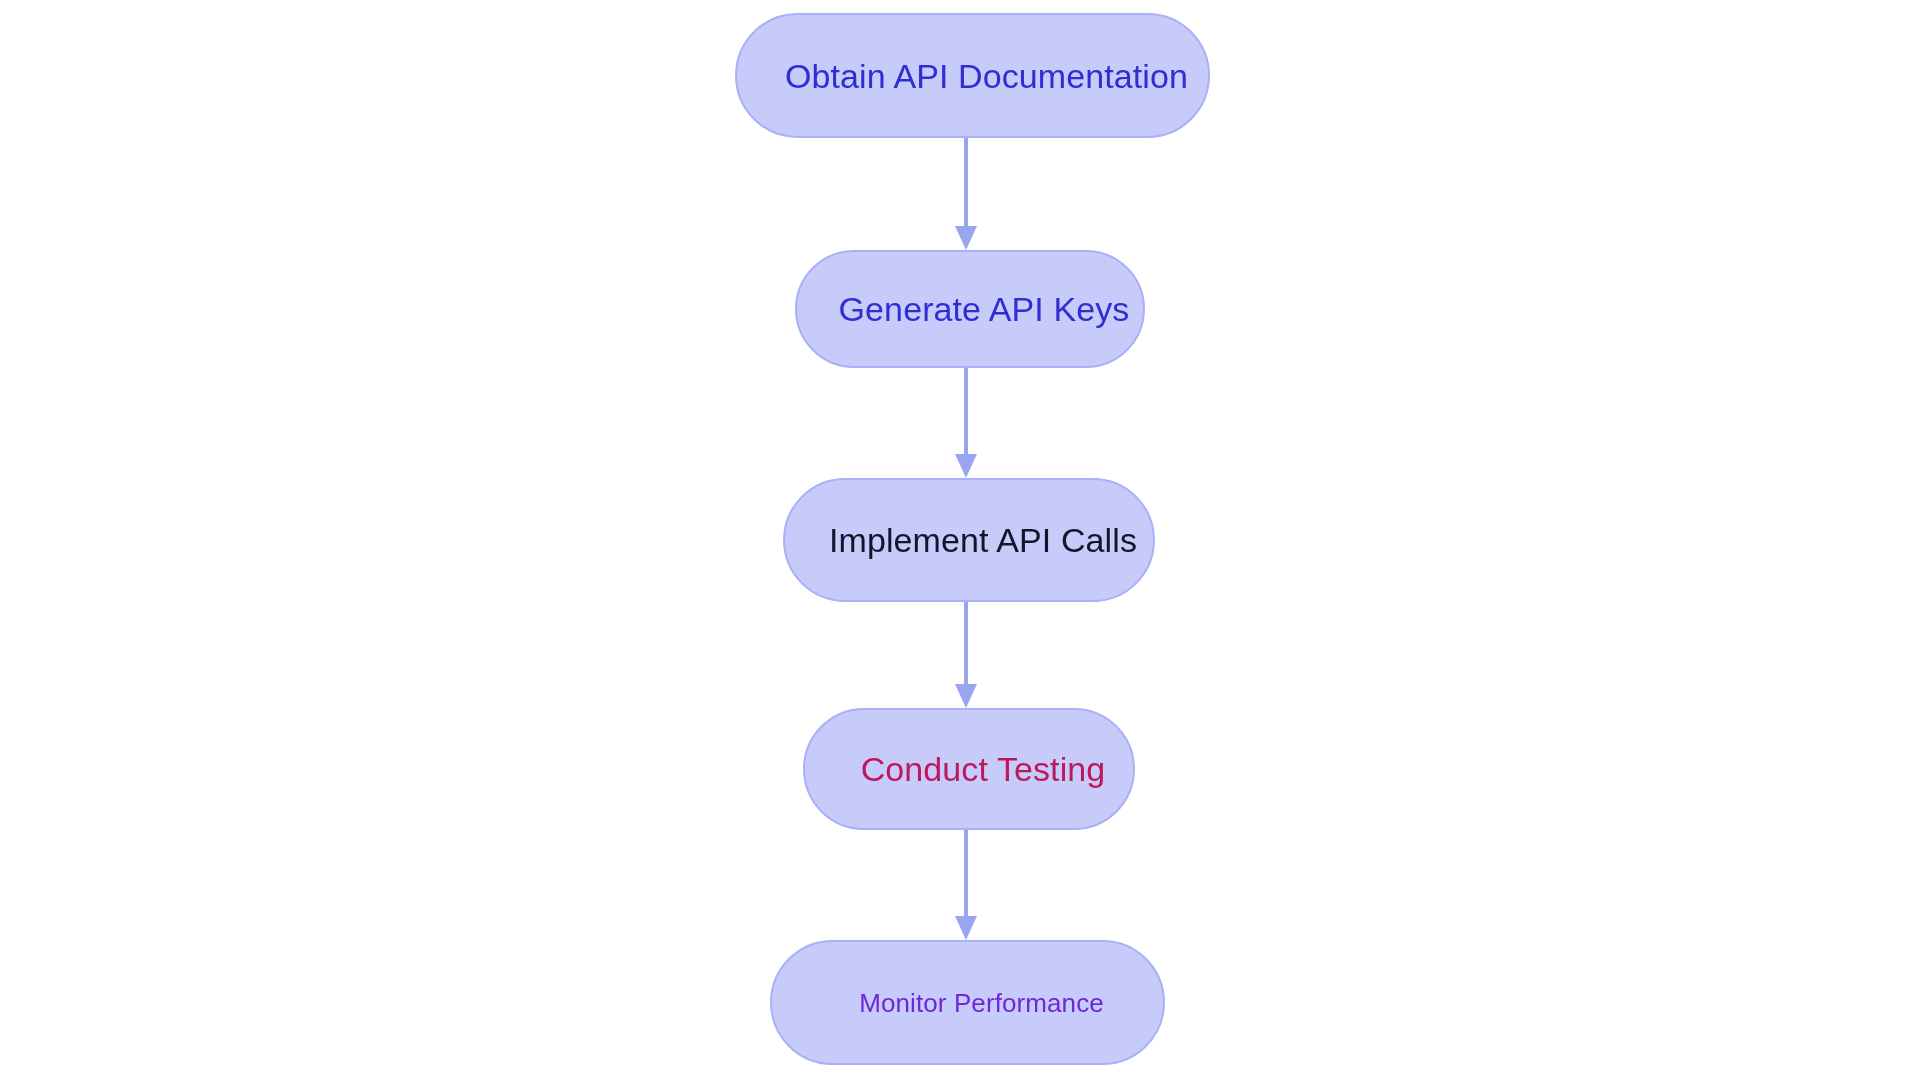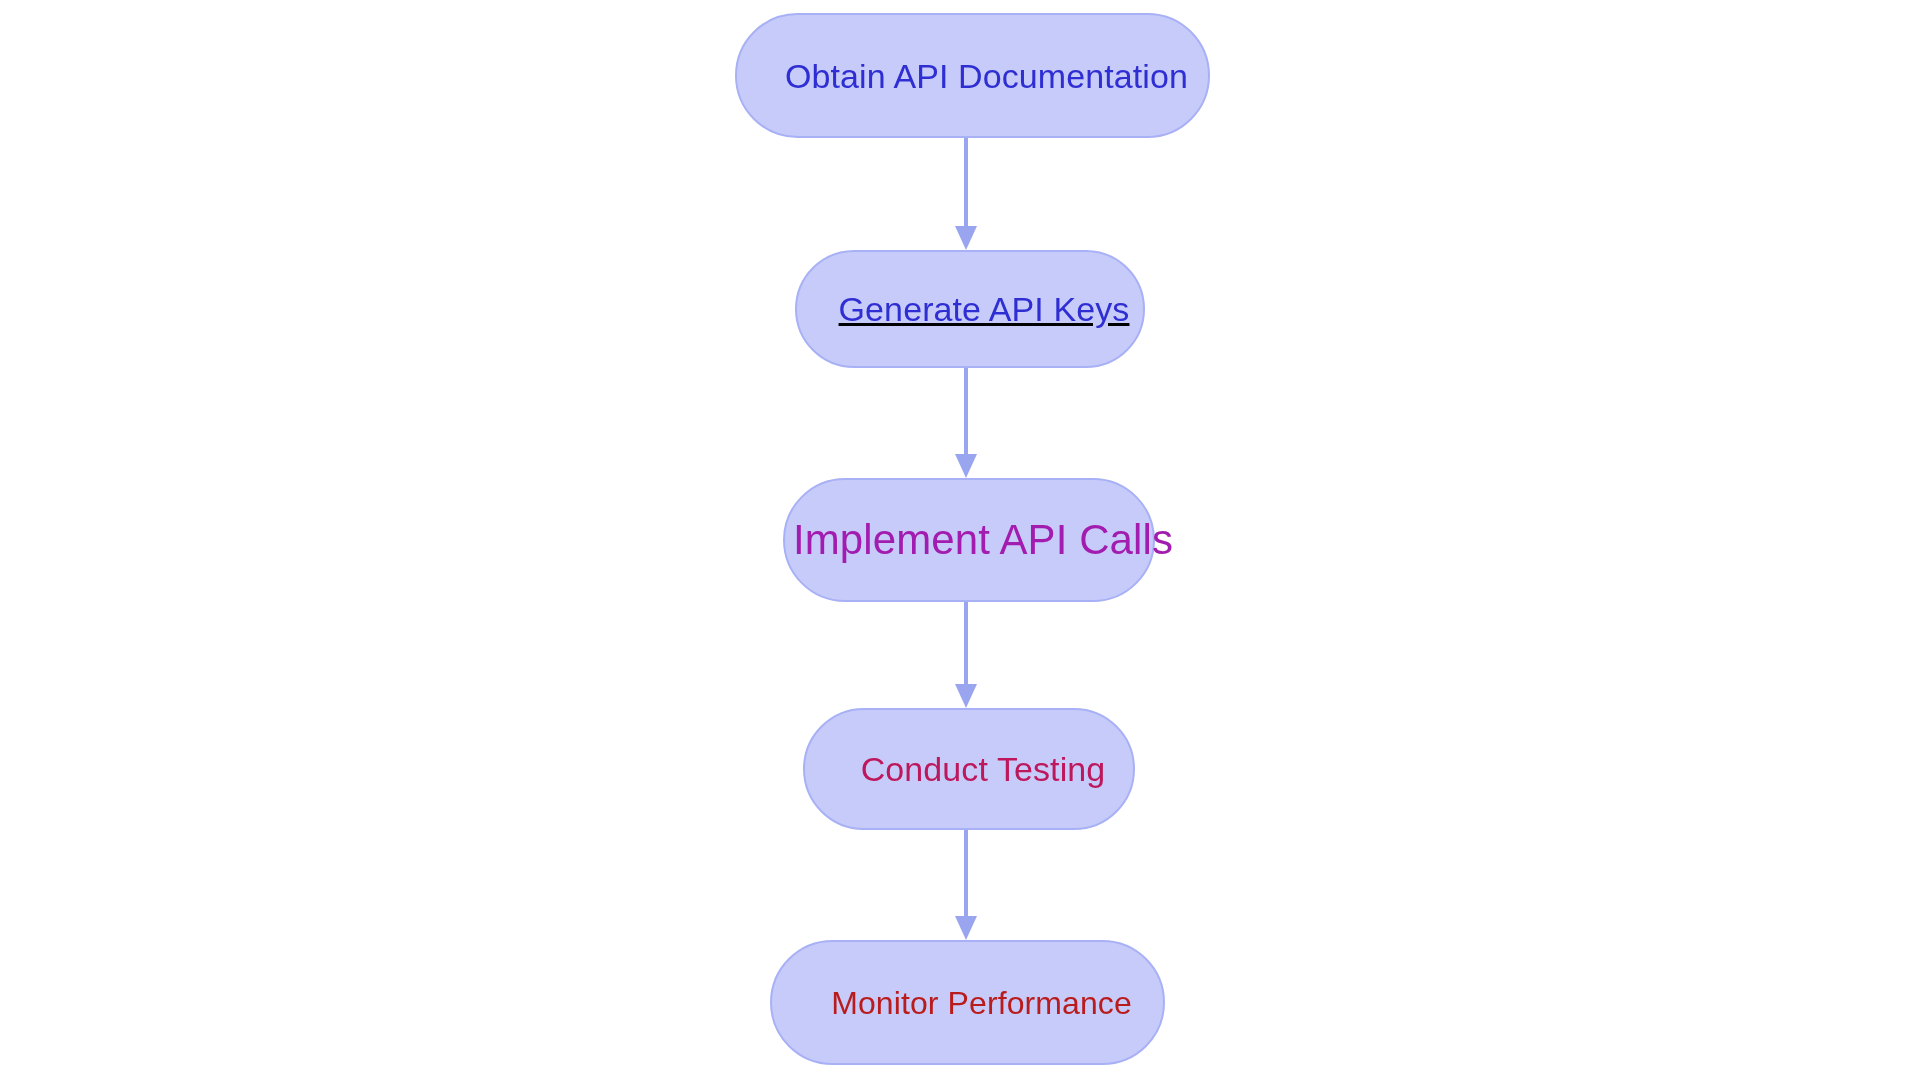--- a/index.html
+++ b/index.html
@@ -73,27 +73,27 @@
         <polygon points="955,684 977,684 966,708" fill="#9aa5f0"></polygon>
         <line x1="966" y1="830" x2="966" y2="916" stroke="#9aa5f0" stroke-width="4"></line>
         <polygon points="955,916 977,916 966,940" fill="#9aa5f0"></polygon>
       </g>
   </svg>
 
   <div id="nodes-layer">
       <div class="node" style="left: 735px; top: 13px; width: 475px; height: 125px; background: rgb(199, 203, 250); border-color: rgb(168, 177, 245);">
         <span class="node-label" style="color: rgb(46, 46, 210); font-size: 34px;">Obtain API Documentation</span>
       </div>
-      <div class="node" style="left: 795px; top: 250px; width: 350px; height: 118px; background: rgb(199, 203, 250); border-color: rgb(168, 177, 245); text-decoration: underline;">
+      <div class="node" style="left: 795px; top: 250px; width: 350px; height: 118px; background: rgb(199, 203, 250); border-color: rgb(168, 177, 245);">
         <span class="node-label" style="color: rgb(46, 46, 210); font-size: 34px;">Generate API Keys</span>
       </div>
       <div class="node" style="left: 783px; top: 478px; width: 372px; height: 124px; background: rgb(199, 203, 250); border-color: rgb(168, 177, 245);">
-        <span class="node-label" style="color: #a21caf; font-size: 42px;">Implement API Calls</span>
+        <span class="node-label" style="color: #0f172a; font-size: 34px;">Implement API Calls</span>
       </div>
       <div class="node" style="left: 803px; top: 708px; width: 332px; height: 122px; background: rgb(199, 203, 250); border-color: rgb(168, 177, 245);">
         <span class="node-label" style="color: #be185d; font-size: 34px;">Conduct Testing</span>
       </div>
       <div class="node" style="left: 770px; top: 940px; width: 395px; height: 125px; background: rgb(199, 203, 250); border-color: rgb(168, 177, 245);">
-        <span class="node-label" style="color: #b91c1c; font-size: 32px;">Monitor Performance</span>
+        <span class="node-label" style="color: #6d28d9; font-size: 26px;">Monitor Performance</span>
       </div>
     </div>
 
 </div>
 
 </body></html>

